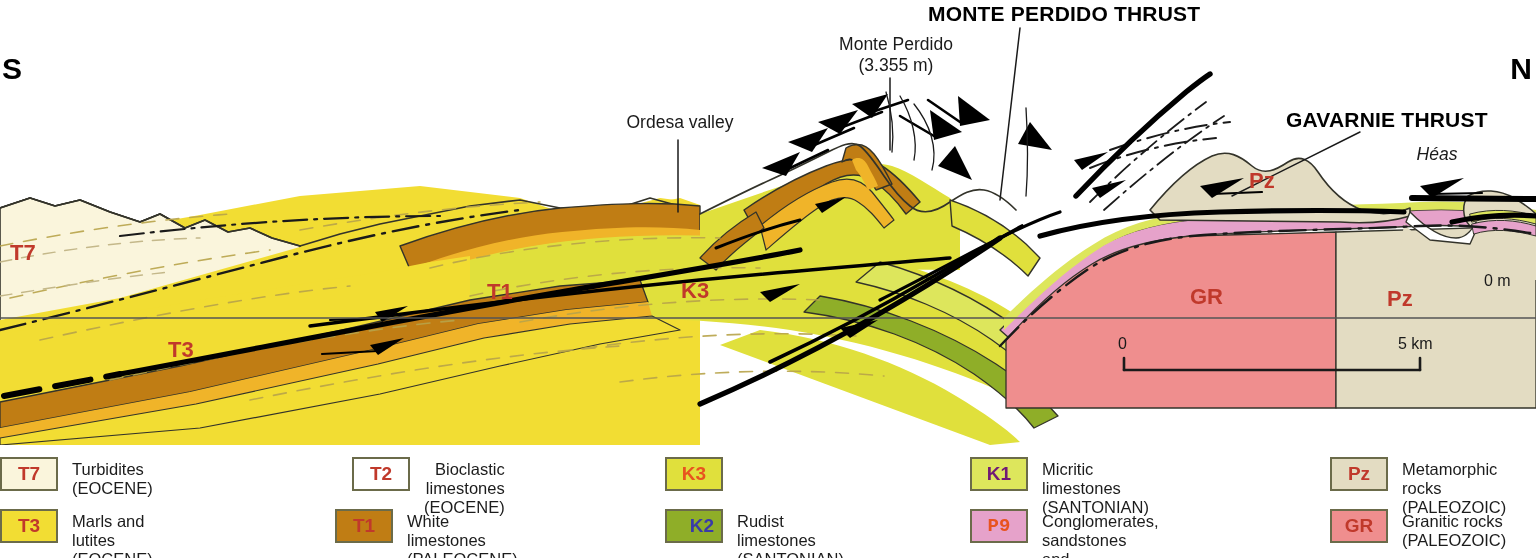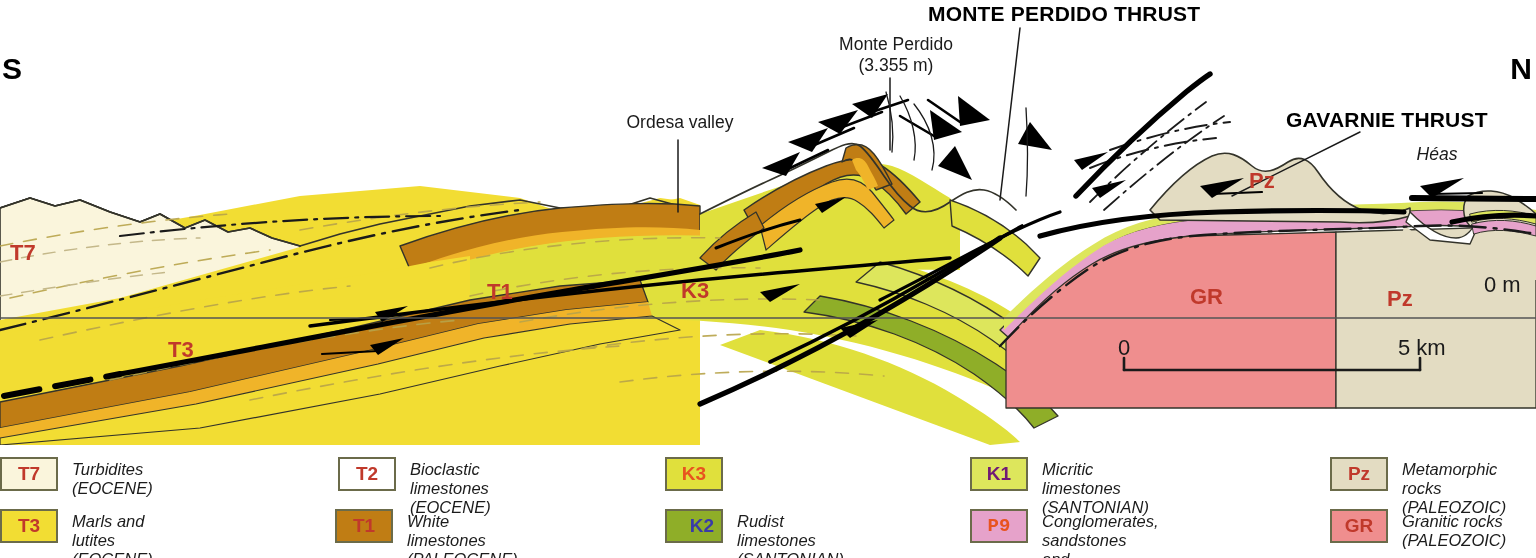--- a/index.html
+++ b/index.html
@@ -8,29 +8,29 @@
   #root{position:relative;width:1536px;height:558px;background:#fff;}
   #section{position:absolute;left:0;top:0;width:1536px;height:445px;}
   #legend{position:absolute;left:0;top:445px;width:1536px;height:113px;}
 
   .lgcol{position:absolute;top:0;}
   .lgrow{position:absolute;display:flex;align-items:flex-start;}
   .sw{width:58px;height:34px;border:2px solid #6b6b4a;display:flex;
       align-items:center;justify-content:center;flex:0 0 auto;
       font-weight:bold;font-size:19px;box-sizing:border-box;}
   .lbl{margin-left:14px;font-size:16.5px;line-height:19px;color:#1c1c1c;
-       padding-top:3px;white-space:pre-line;font-style:italic;}
+       padding-top:3px;white-space:pre-line;}
 
   .compass{position:absolute;font-weight:bold;font-size:30px;color:#000;}
   .annot{position:absolute;font-size:17.5px;color:#1a1a1a;
          line-height:21px;text-align:center;}
   .thrustlbl{position:absolute;font-weight:bold;font-size:21px;
              color:#000;letter-spacing:.2px;}
   .unitlbl{position:absolute;font-weight:bold;font-size:22px;color:#c0392b;}
-  .scalelbl{position:absolute;font-size:22px;color:#1a1a1a;}
+  .scalelbl{position:absolute;font-size:16px;color:#1a1a1a;}
 </style>
 </head>
 <body>
 
 <div id="root">
 
   <div id="section">
     <svg width="1536" height="445" viewBox="0 0 1536 445">
       <defs>
         <clipPath id="clipAll">
@@ -314,21 +314,21 @@
         <div class="lgrow" style="top: 12px; left: 0px;">
           <div class="sw" style="background: rgb(250, 245, 220); color: rgb(192, 57, 43);">T7</div>
           <div class="lbl">Turbidites (EOCENE)</div>
         </div>
         <div class="lgrow" style="top: 64px; left: 0px;">
           <div class="sw" style="background: rgb(242, 221, 51); color: rgb(192, 57, 43);">T3</div>
           <div class="lbl">Marls and lutites (EOCENE)</div>
         </div>
       </div>
       <div class="lgcol" style="left: 335px;">
-        <div class="lgrow" style="top: 12px; left: 3px;">
+        <div class="lgrow" style="top: 12px; left: 17px; text-align: right;">
           <div class="sw" style="color: rgb(192, 57, 43);">T2</div>
           <div class="lbl">Bioclastic limestones (EOCENE)</div>
         </div>
         <div class="lgrow" style="top: 64px; left: 0px;">
           <div class="sw" style="background: rgb(192, 125, 20); color: rgb(192, 57, 43);">T1</div>
           <div class="lbl">White limestones
 (PALEOCENE)</div>
         </div>
       </div>
       <div class="lgcol" style="left: 665px;">

